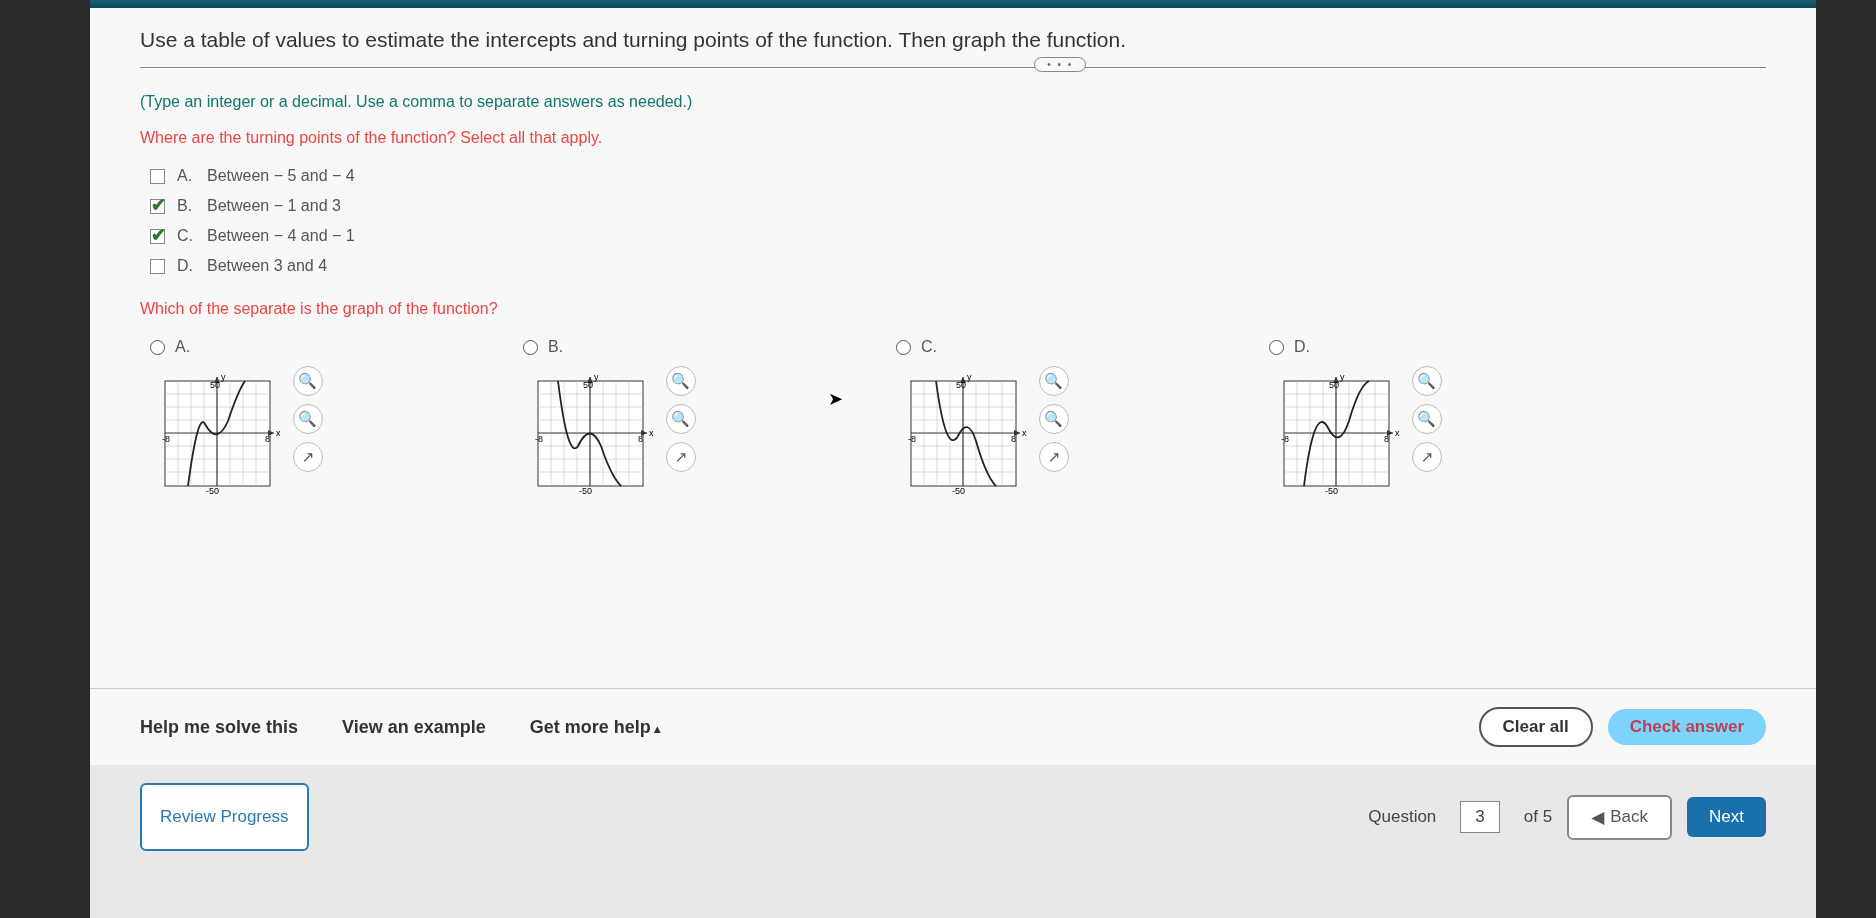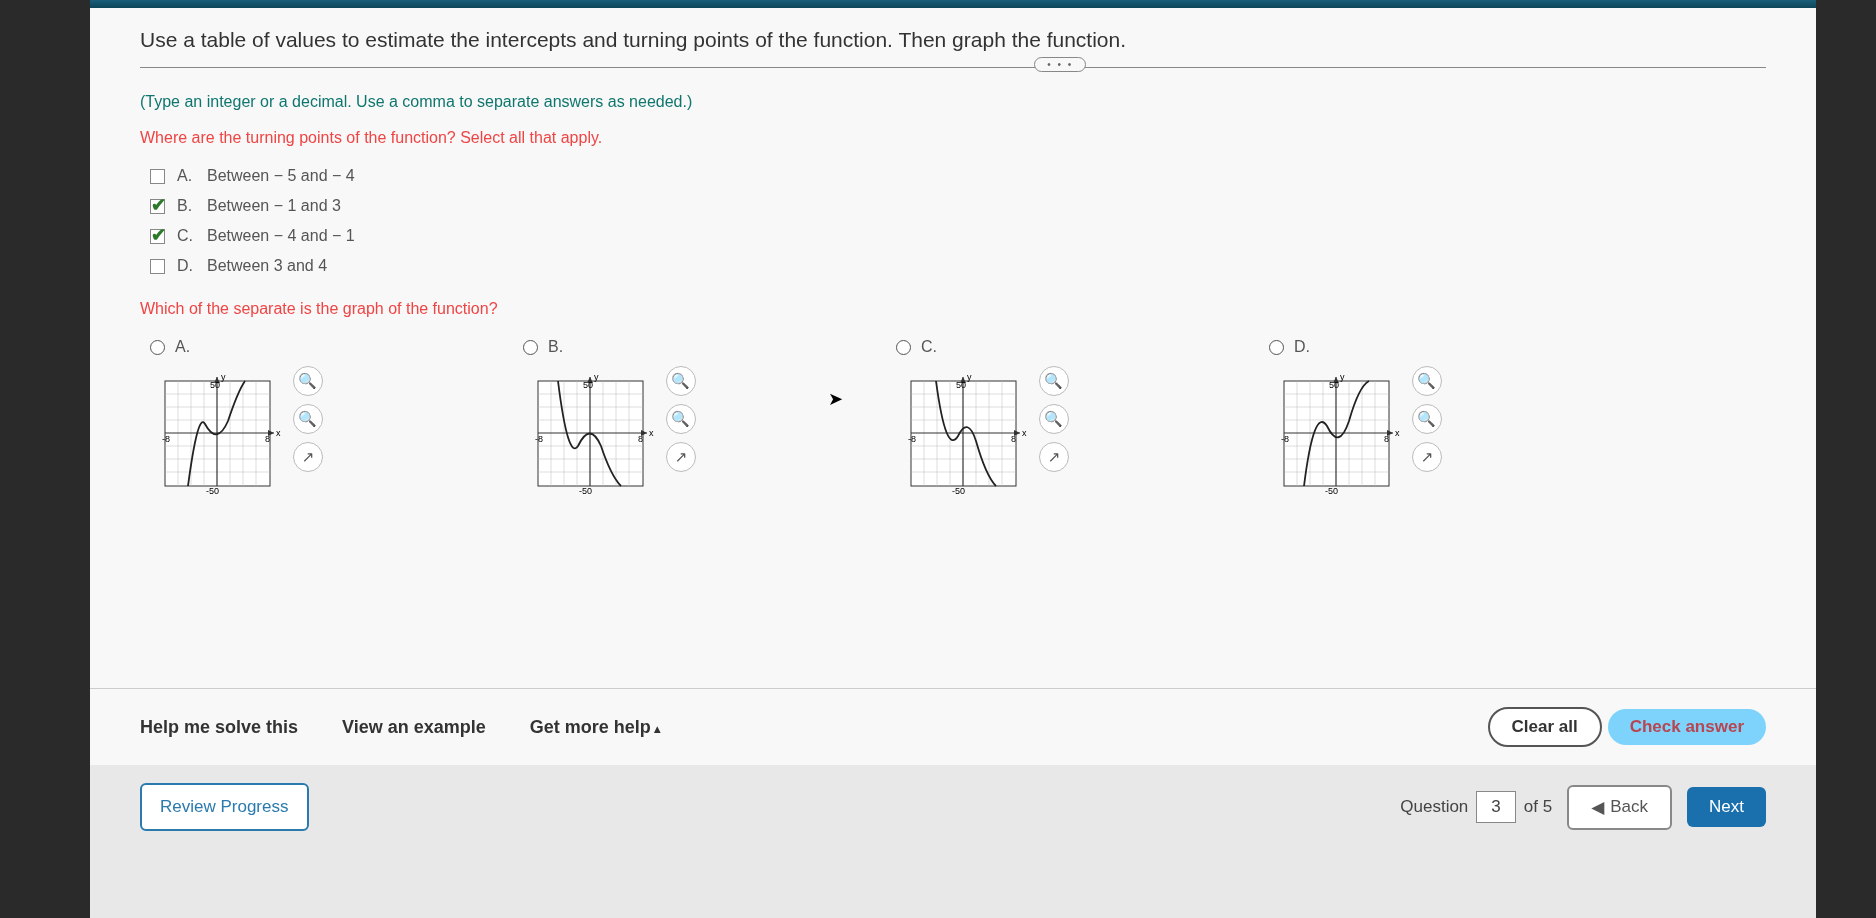--- a/index.html
+++ b/index.html
@@ -169,21 +169,21 @@
       font-weight: bold;
       color: #333;
       cursor: pointer;
     }
     .help-link.dropdown::after {
       content: ' ▴';
       font-size: 12px;
     }
     .help-right {
       display: flex;
-      gap: 6px;
+      gap: 15px;
       align-items: center;
     }
     .pill-btn {
       padding: 8px 22px;
       border-radius: 22px;
       font-size: 17px;
       font-weight: bold;
       cursor: pointer;
     }
     .clear-all-btn {
@@ -200,37 +200,37 @@
       background: #e8e8e8;
       padding: 18px 50px;
       display: flex;
       align-items: center;
       justify-content: space-between;
     }
     .review-btn {
       border: 2px solid #2a7aad;
       background: #fff;
       color: #2a7aad;
-      padding: 12px 18px;
+      padding: 22px 18px;
       border-radius: 6px;
       font-size: 17px;
       font-weight: 500;
       cursor: pointer;
     }
     .nav-right {
       display: flex;
       align-items: center;
       gap: 15px;
     }
     .question-counter {
       display: flex;
       align-items: center;
       font-size: 17px;
       color: #444;
-      gap: 8px;
+      gap: 24px;
     }
     .q-num-box {
       border: 1px solid #888;
       background: #fff;
       padding: 5px 14px;
       font-size: 17px;
     }
     .nav-btn {
       padding: 10px 22px;
       border-radius: 6px;

